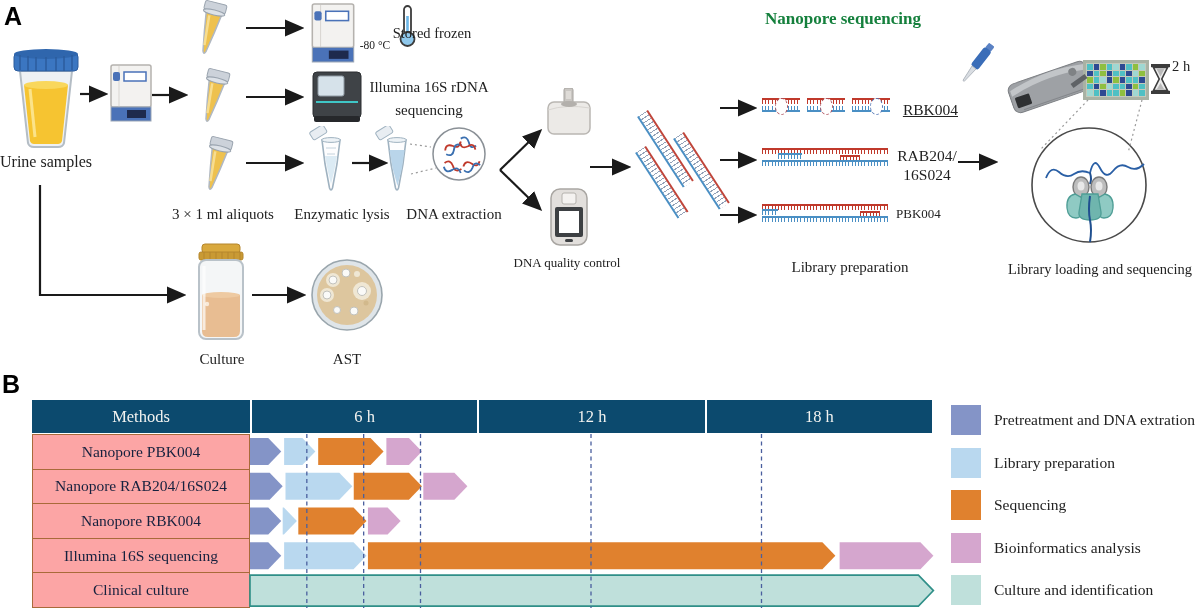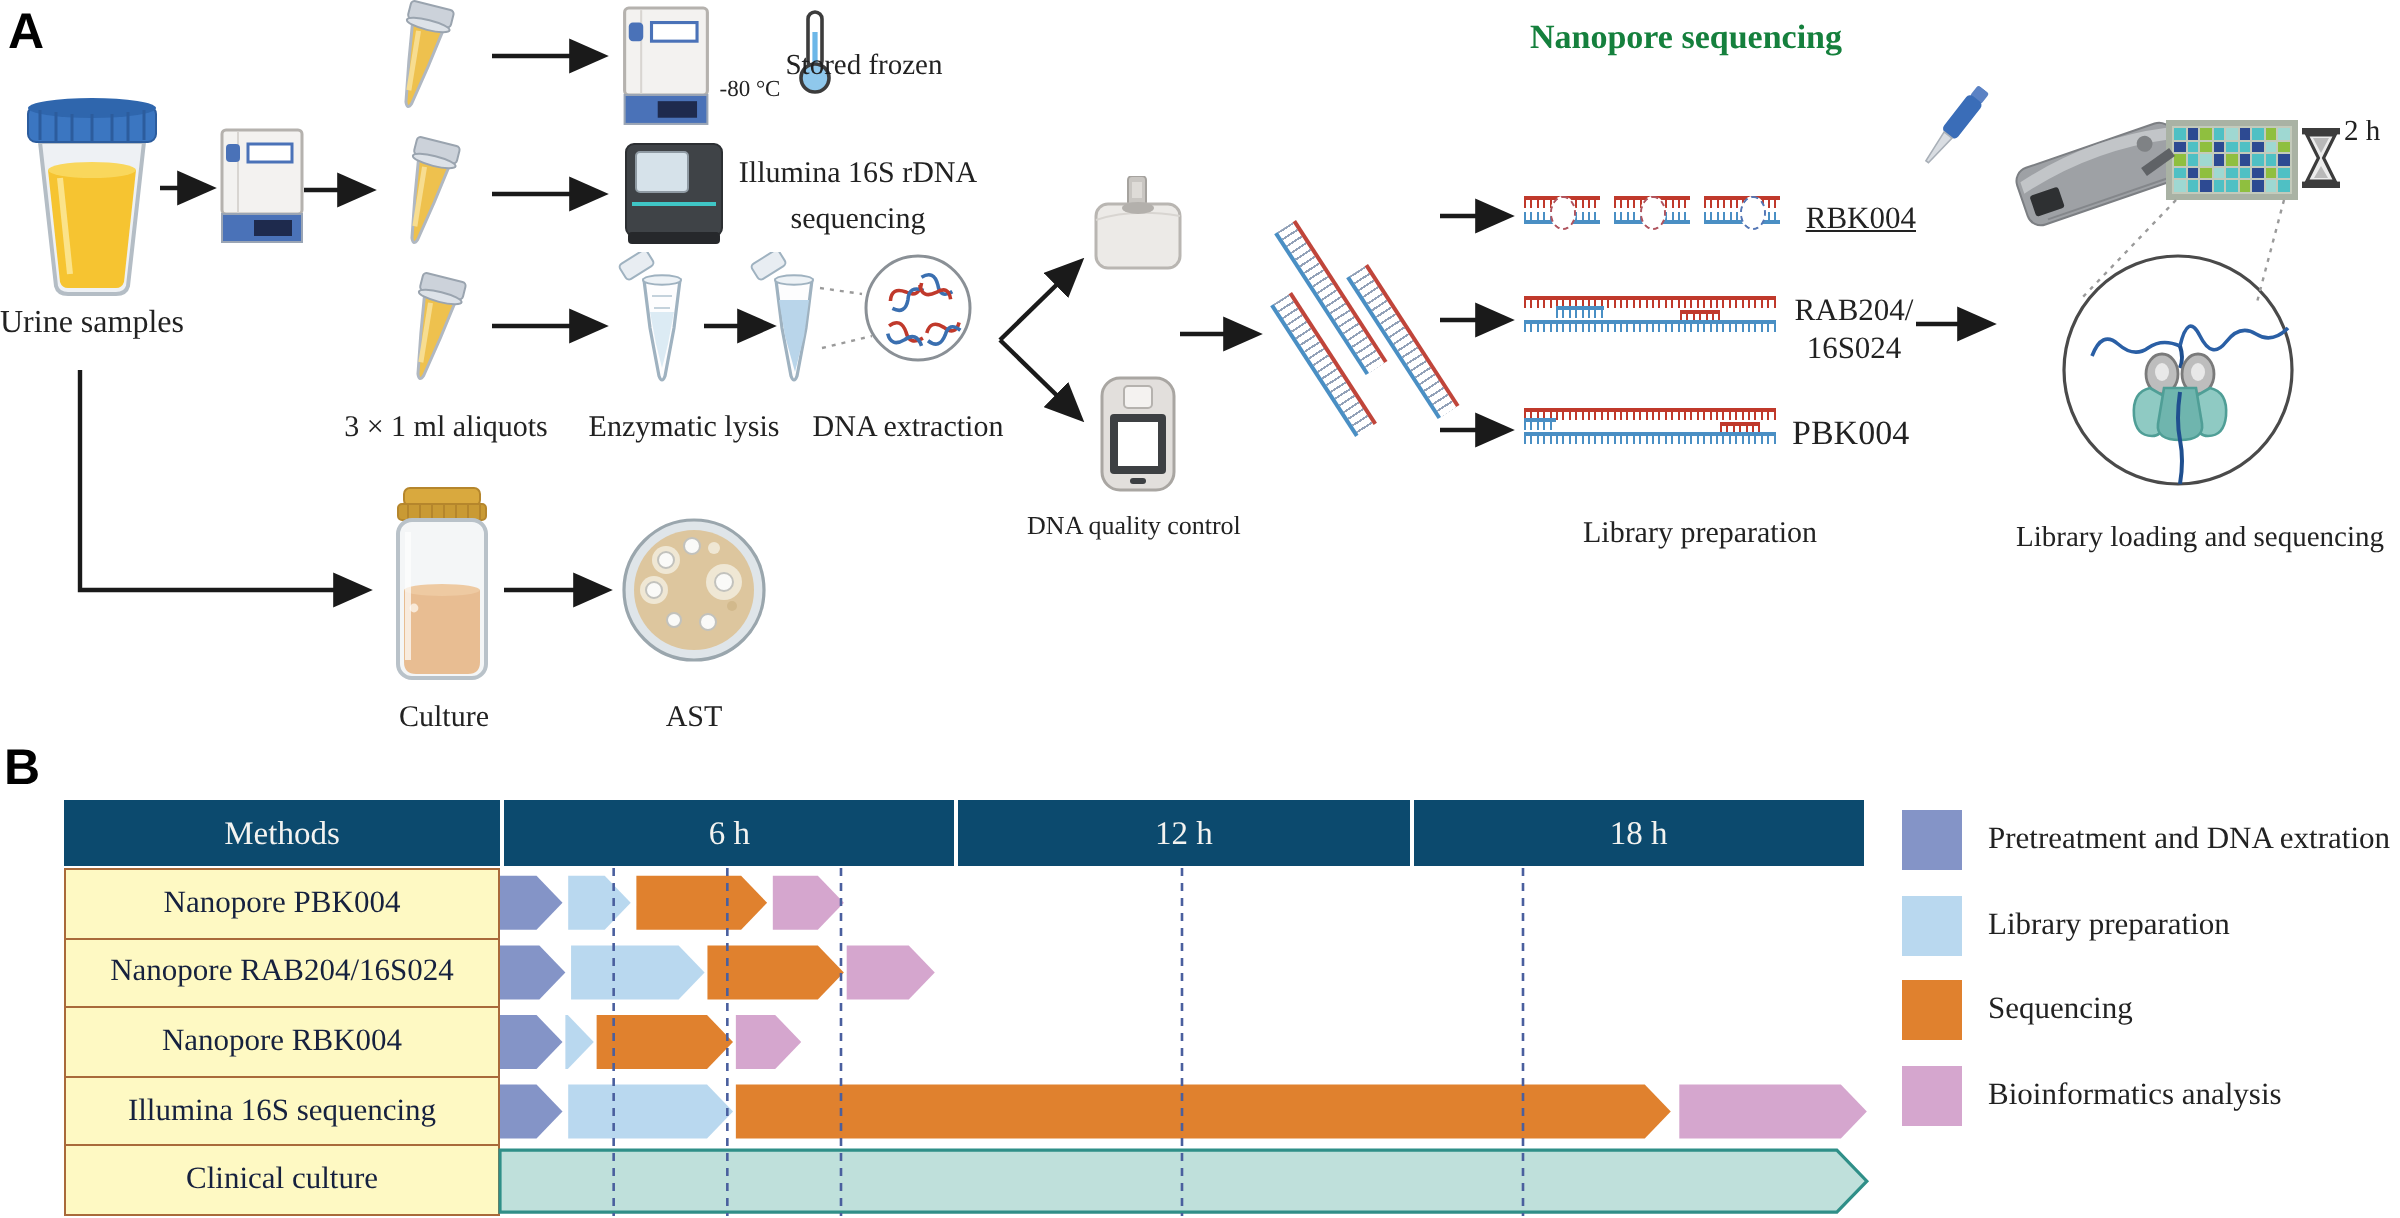--- a/index.html
+++ b/index.html
@@ -26,21 +26,21 @@
   
   #flowcell{position:absolute;left:1083px;top:60px;border:3px solid #a9b2a4;background:#c3cabb;padding:1px;}
   #flowcell .grid{display:grid;grid-template-columns:repeat(9,5.5px);grid-auto-rows:5.5px;gap:1px;}
   #flowcell .sq{width:5.5px;height:5.5px;}
   
   #b-header{position:absolute;left:32px;top:400px;width:900px;height:33px;display:flex;}
   #b-header .th{background:#0c4a6e;color:#f3f3f0;font-size:16.5px;display:flex;align-items:center;justify-content:center;}
   #b-header .th-methods{width:218px;flex:none;}
   #b-header .th-time{flex:1;border-left:2.5px solid #fff;}
   #b-labels{position:absolute;left:32px;top:434px;width:218px;height:174px;box-sizing:border-box;
-            border:1.5px solid #a96a3a;display:flex;flex-direction:column;background:#fef9c3;}
+            border:1.5px solid #a96a3a;display:flex;flex-direction:column;background:#fca5a5;}
   #b-labels .rl{flex:1;display:flex;align-items:center;justify-content:center;font-size:15.5px;color:#16213e;}
   #b-labels .rl + .rl{border-top:1.5px solid #a96a3a;}
   #b-chart{position:absolute;left:250px;top:434px;width:690px;height:176px;overflow:visible;}
   
   #legend{position:absolute;left:951px;top:405px;}
   .leg-item{display:flex;align-items:center;gap:13px;margin-bottom:12.5px;height:30px;}
   .leg-swatch{width:30px;height:30px;flex:none;}
   .leg-text{font-size:15.5px;color:#222;white-space:nowrap;}
 </style>
 </head>
@@ -355,21 +355,21 @@
   <div class="lbl" style="left:289px;top:205px;width:106px;">Enzymatic lysis</div>
   <div class="lbl" style="left:399px;top:205px;width:110px;">DNA extraction</div>
   <div class="lbl" style="left:386px;top:24px;width:92px;font-size:14.5px;">Stored frozen</div>
   <div class="lbl" style="left:354px;top:38px;width:42px;font-size:11.5px;">-80 °C</div>
   <div class="lbl" style="left:364px;top:78px;width:130px;">Illumina 16S rDNA</div>
   <div class="lbl" style="left:364px;top:101px;width:130px;">sequencing</div>
   <div class="lbl" style="left:504px;top:255px;width:126px;font-size:13px;">DNA quality control</div>
   <div class="lbl" style="left:896px;top:100px;width:62px;text-align:right;font-size:15.5px;text-decoration:underline;">RBK004</div>
   <div class="lbl" style="left:892px;top:146px;width:70px;font-size:15.5px;">RAB204/</div>
   <div class="lbl" style="left:892px;top:165px;width:70px;font-size:15.5px;">16S024</div>
-  <div class="lbl" style="left:896px;top:206px;width:62px;text-align:left;font-size:17px;">PBK004</div>
+  <div class="lbl" style="left:896px;top:206px;width:62px;text-align:left;font-size:13px;">PBK004</div>
   <div class="lbl" style="left:1172px;top:57px;width:28px;text-align:left;font-size:14.5px;">2 h</div>
   <div class="lbl" style="left:780px;top:258px;width:140px;">Library preparation</div>
   <div class="lbl" style="left:1000px;top:260px;width:200px;font-size:14.5px;">Library loading and sequencing</div>
   <div class="lbl" style="left:186px;top:350px;width:72px;">Culture</div>
   <div class="lbl" style="left:311px;top:350px;width:72px;">AST</div>
 
   <div class="panel-letter" style="left:2px;top:370px;">B</div>
 
   <div id="b-header">
     <div class="th th-methods">Methods</div>
@@ -419,14 +419,18 @@
         <div class="leg-text">Library preparation</div>
       </div>
       <div class="leg-item">
         <div class="leg-swatch" style="background: rgb(224, 129, 46);"></div>
         <div class="leg-text">Sequencing</div>
       </div>
       <div class="leg-item">
         <div class="leg-swatch" style="background: rgb(213, 166, 206);"></div>
         <div class="leg-text">Bioinformatics analysis</div>
       </div>
+      <div class="leg-item">
+        <div class="leg-swatch" style="background: rgb(191, 224, 219);"></div>
+        <div class="leg-text">Culture and identification</div>
+      </div>
     </div>
 </div>
 
 </body></html>

